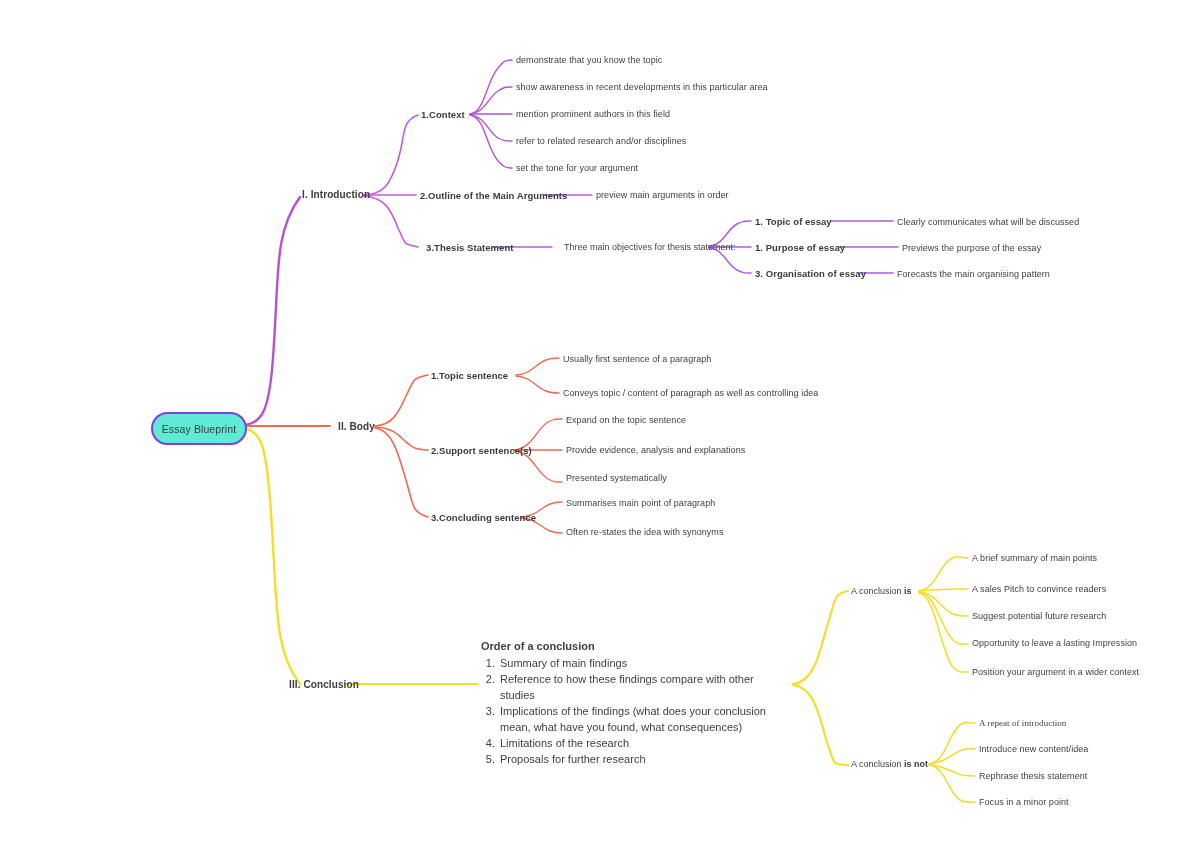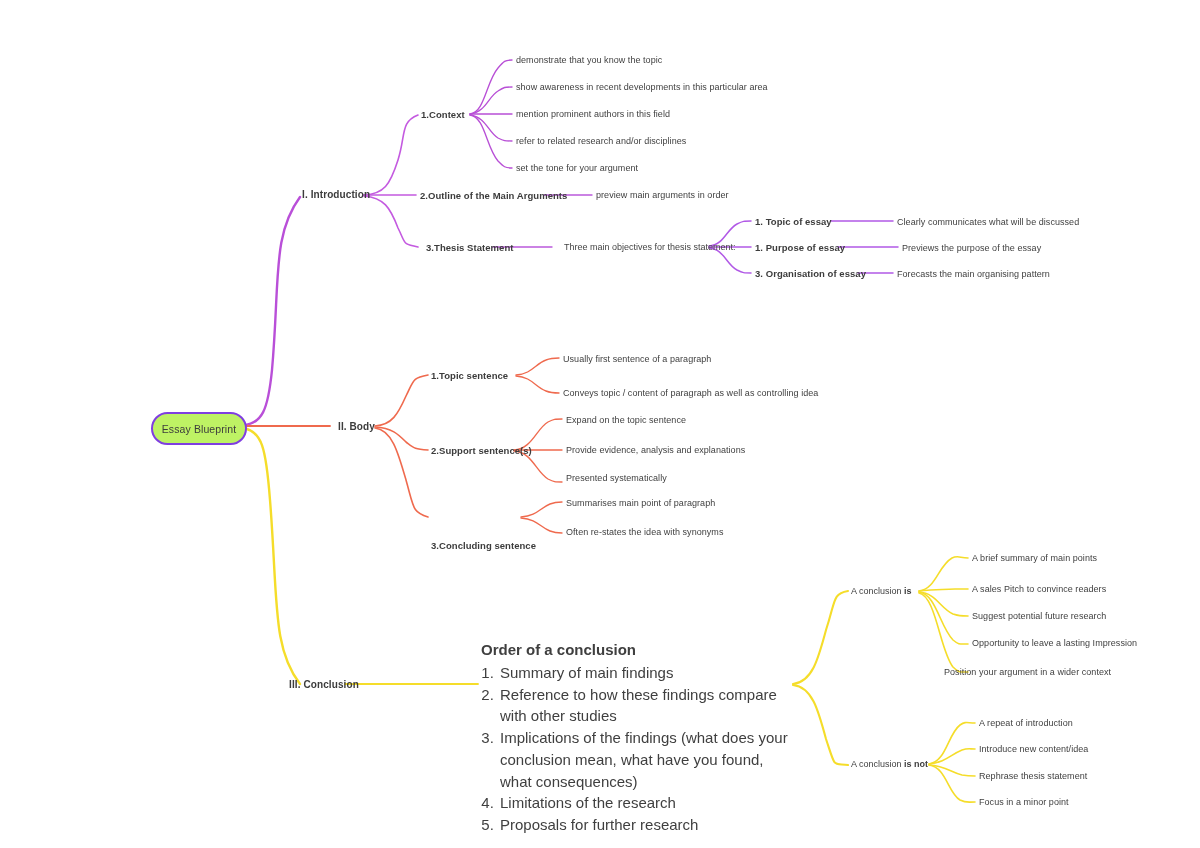--- a/index.html
+++ b/index.html
@@ -29,21 +29,21 @@
   .node {
     position: absolute;
     white-space: nowrap;
     color: #3c3c3c;
     line-height: 1.25;
   }
   .root-node {
     position: absolute;
     border: 2px solid #7f3ee0;
     border-radius: 22px;
-    background: #bef264;
+    background: #5eead4;
     display: flex;
     align-items: center;
     justify-content: center;
     color: #3c3c3c;
     font-size: 10.5px;
     letter-spacing: .1px;
   }
   .lvl1 {
     font-size: 10px;
     font-weight: bold;
@@ -66,21 +66,21 @@
     letter-spacing: .05px;
   }
   .semi {
     font-size: 9px;
     font-weight: normal;
     color: #3f3f3f;
   }
   .semi b { font-weight: bold; }
   .ordered-block {
     position: absolute;
-    font-size: 15px;
+    font-size: 11px;
     color: #3f3f3f;
     line-height: 1.45;
     width: 310px;
   }
   .ordered-block .ob-title {
     font-weight: bold;
     margin-bottom: 1px;
     display: block;
   }
   .ordered-block ol {
@@ -240,21 +240,21 @@
   <div class="node leaf" style="left:566px; top:415px;">
     <span>Expand on the topic sentence</span>
   </div>
   <div class="node leaf" style="left:566px; top:445px;">
     <span>Provide evidence, analysis and explanations</span>
   </div>
   <div class="node leaf" style="left:566px; top:473px;">
     <span>Presented systematically</span>
   </div>
 
-  <div class="node lvl2" style="left:431px; top:540px;text-align:center;">
+  <div class="node lvl2" style="left:431px; top:512px;text-align:center;">
     <span>3.Concluding sentence</span>
   </div>
   <div class="node leaf" style="left:566px; top:498px;">
     <span>Summarises main point of paragraph</span>
   </div>
   <div class="node leaf" style="left:566px; top:527px;">
     <span>Often re-states the idea with synonyms</span>
   </div>
 
   <div class="node lvl1" style="left:289px; top:679px;text-align:center;">
@@ -280,28 +280,28 @@
   </div>
   <div class="node leaf" style="left:972px; top:584px;">
     <span>A sales Pitch to convince readers</span>
   </div>
   <div class="node leaf" style="left:972px; top:611px;">
     <span>Suggest potential future research</span>
   </div>
   <div class="node leaf" style="left:972px; top:638px;">
     <span>Opportunity to leave a lasting Impression</span>
   </div>
-  <div class="node leaf" style="left:944px; top:667px;">
+  <div class="node leaf" style="left:972px; top:667px;">
     <span>Position your argument in a wider context</span>
   </div>
 
   <div class="node semi" style="left:851px; top:759px;">
     <span>A conclusion </span><b>is not</b>
   </div>
-  <div class="node leaf" style="left:979px; top:718px;">
+  <div class="node leaf" style="left:979px; top:718px;font-family:Liberation Serif, serif;">
     <span>A repeat of introduction</span>
   </div>
   <div class="node leaf" style="left:979px; top:744px;">
     <span>Introduce new content/idea</span>
   </div>
   <div class="node leaf" style="left:979px; top:771px;">
     <span>Rephrase thesis statement</span>
   </div>
   <div class="node leaf" style="left:979px; top:797px;">
     <span>Focus in a minor point</span>

